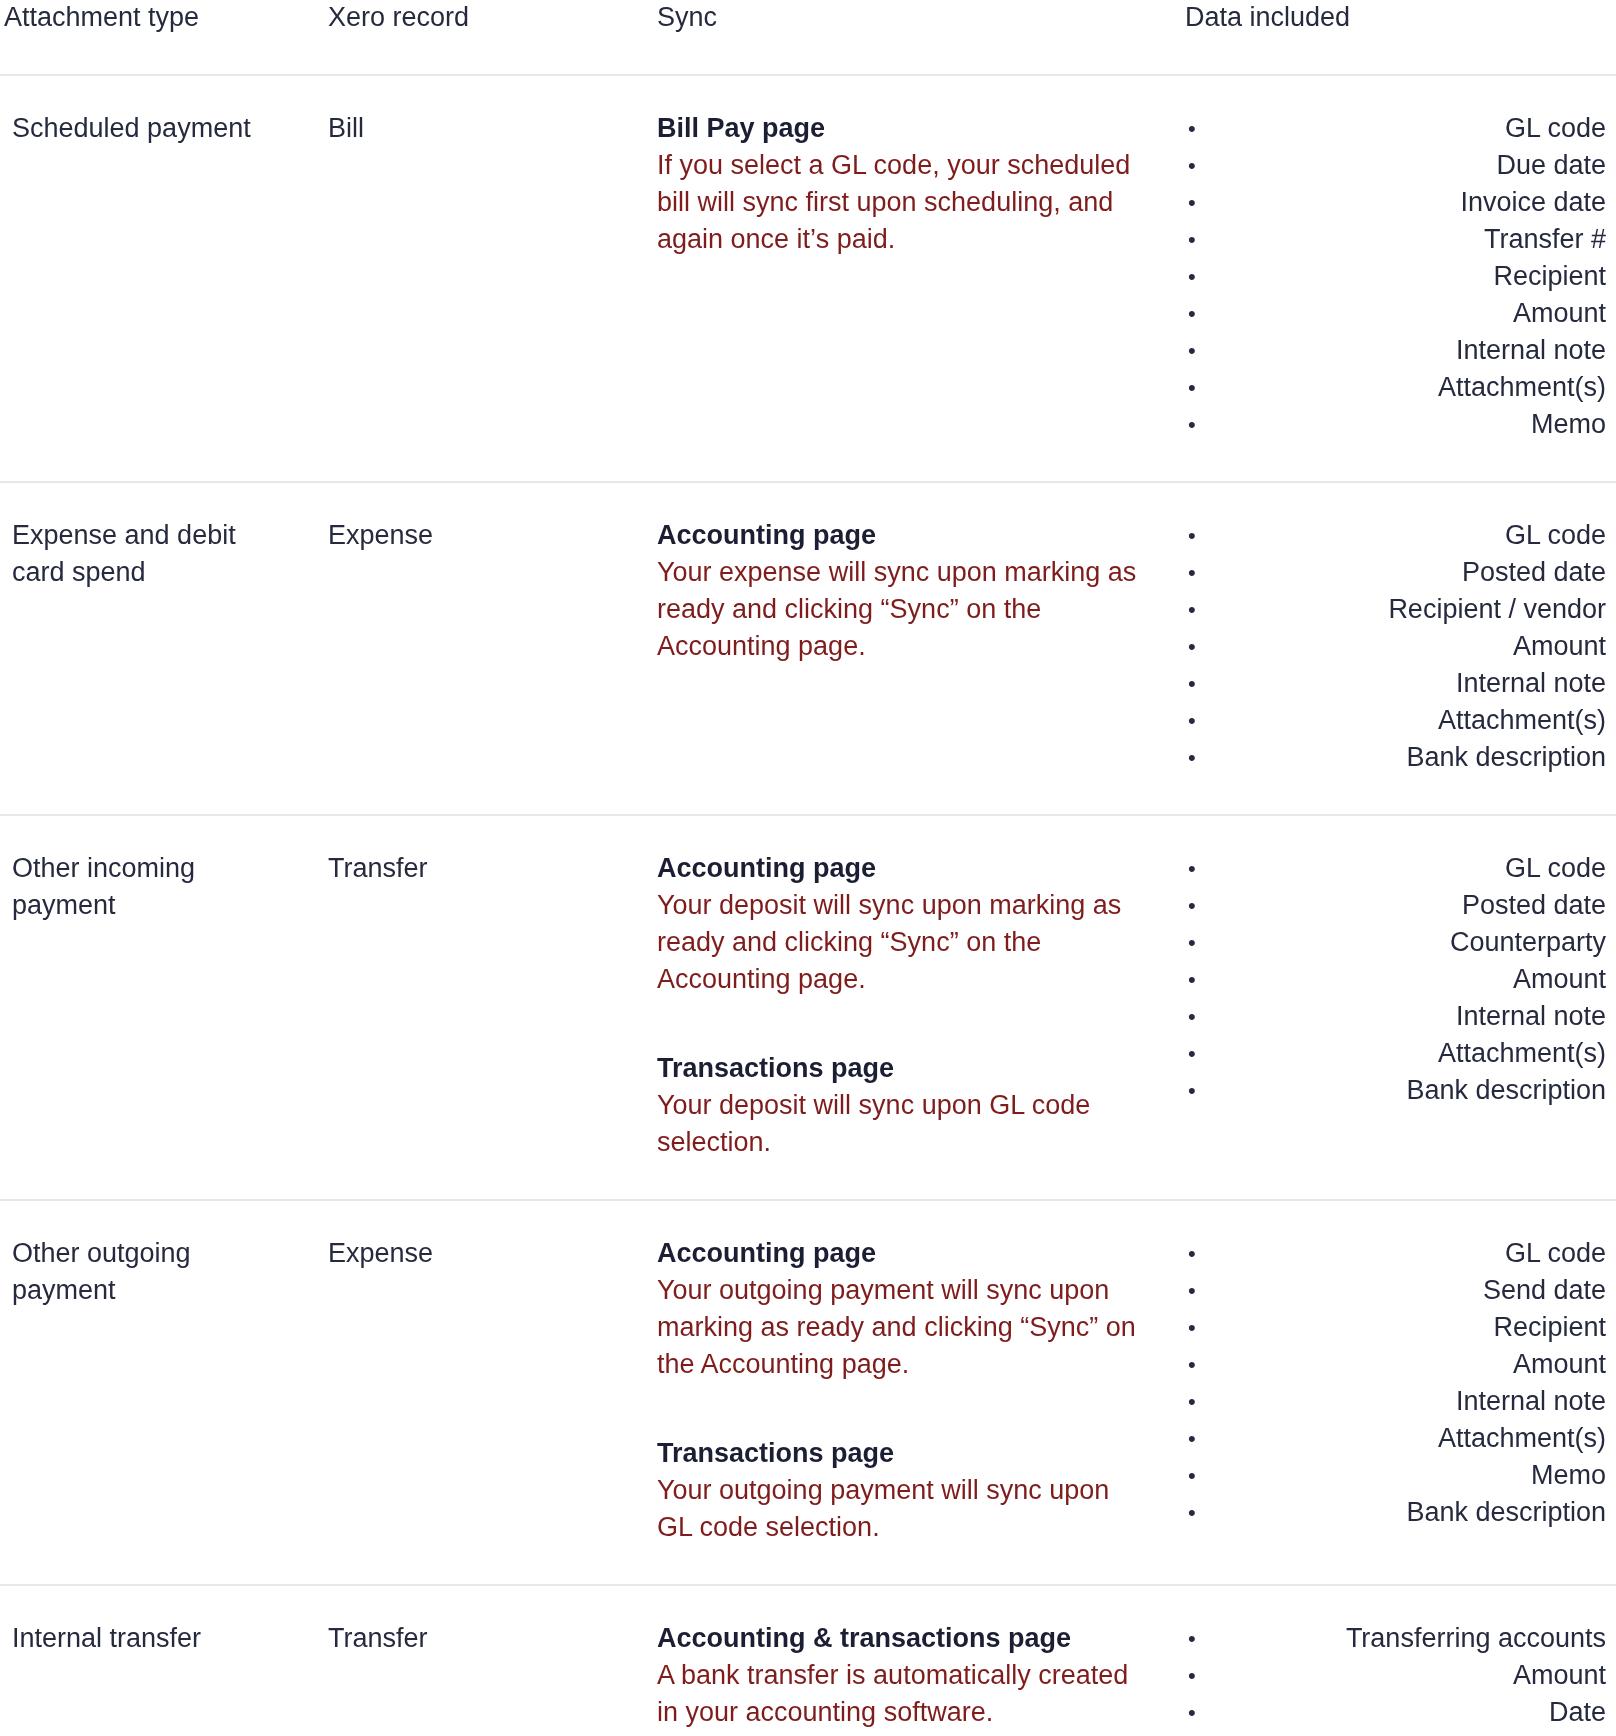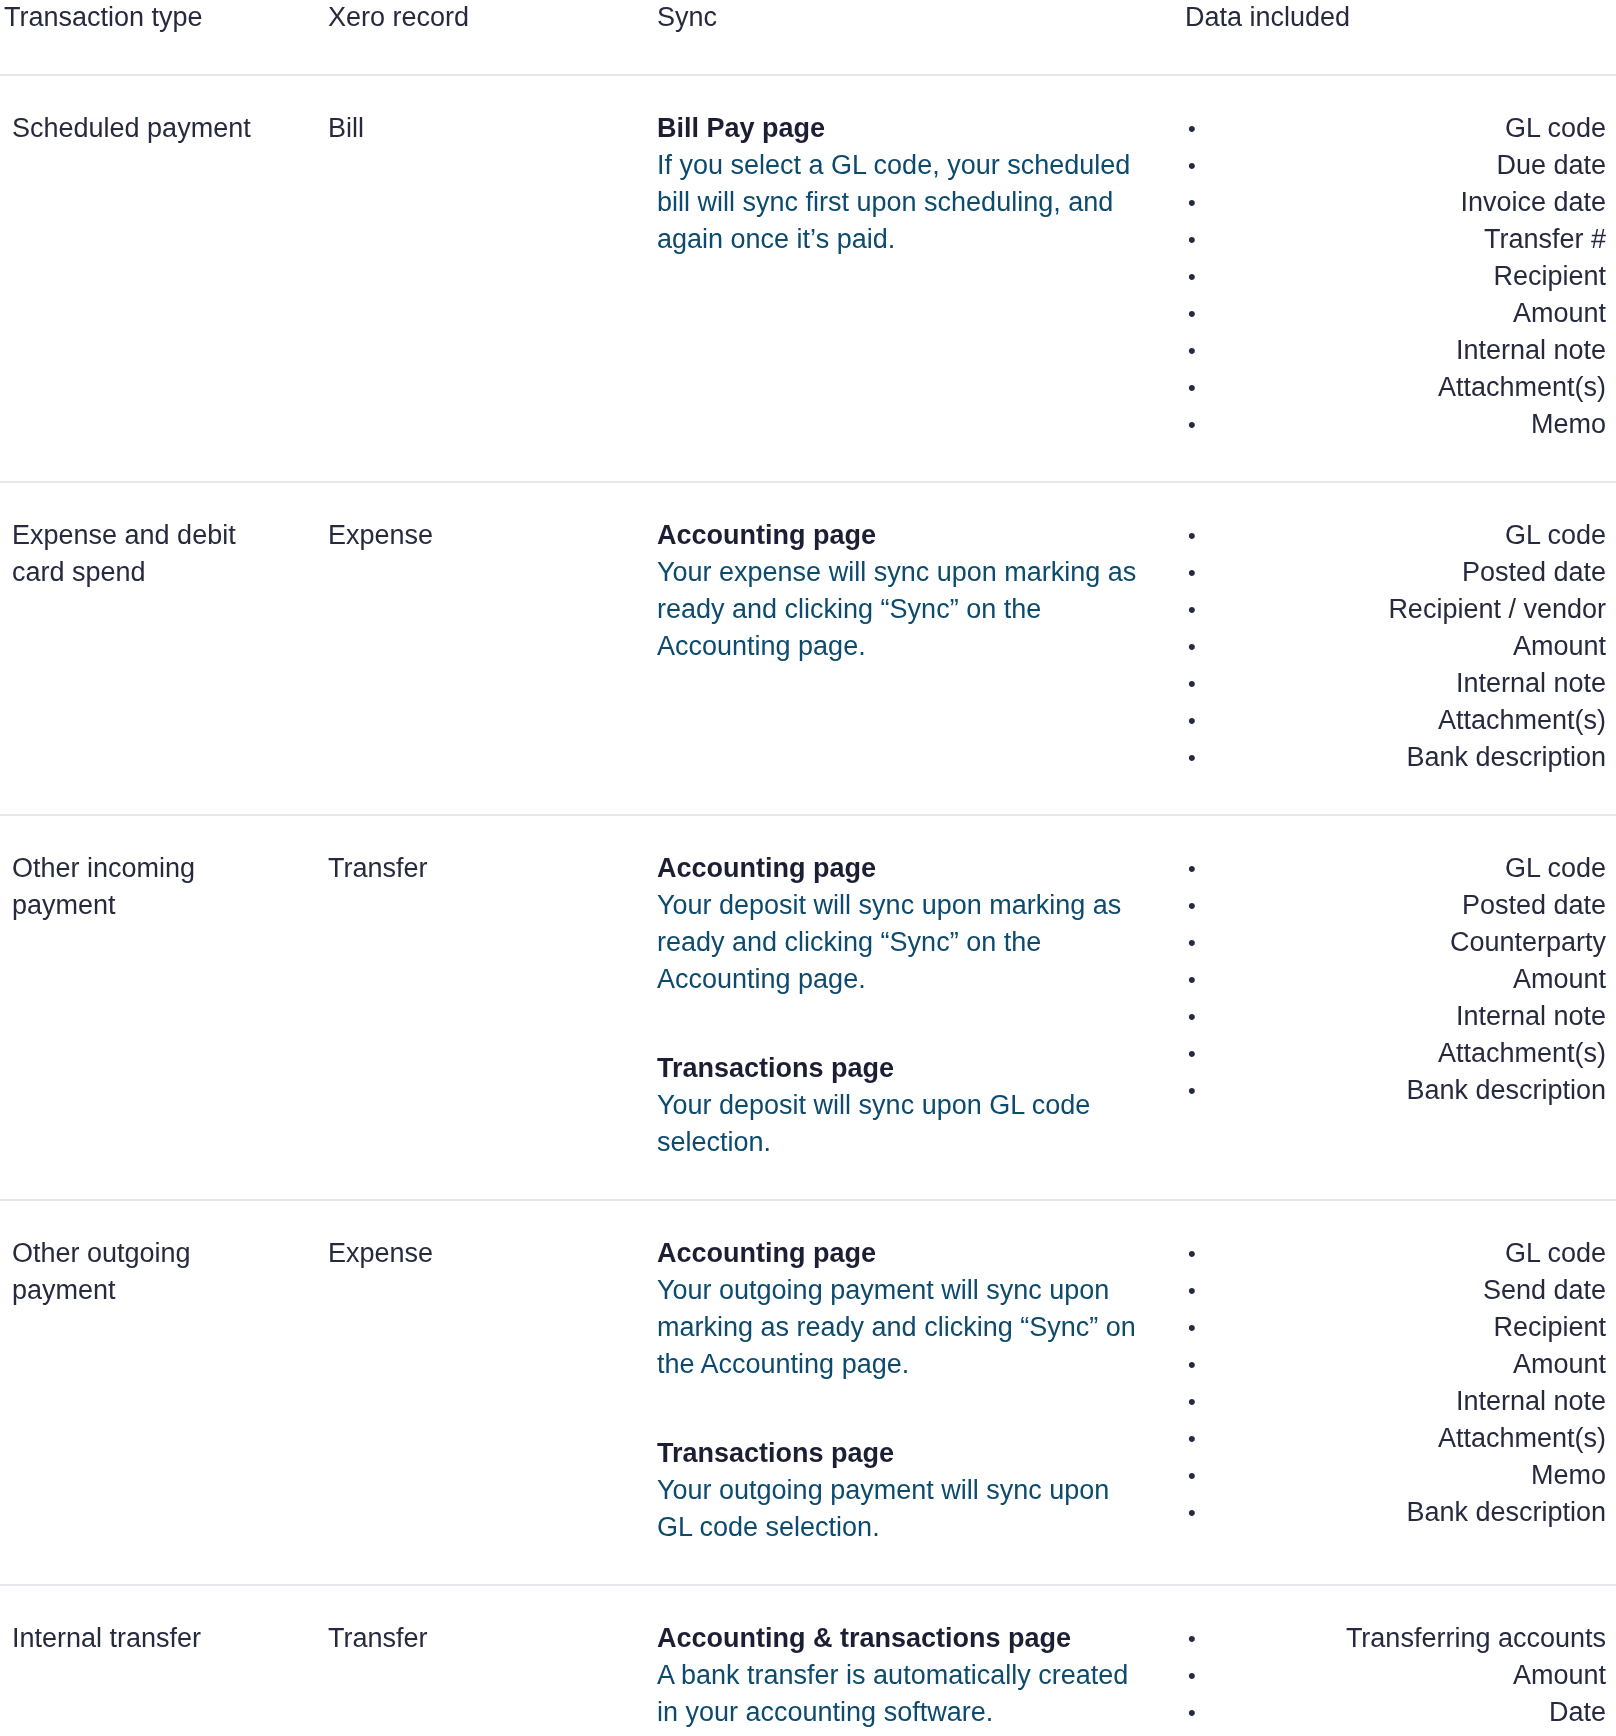--- a/index.html
+++ b/index.html
@@ -63,21 +63,21 @@
   .sync-title {
     font-weight: 700;
     font-size: 27px;
     line-height: 37px;
     color: #1c1f33;
   }
   .sync-desc {
     font-weight: 400;
     font-size: 27px;
     line-height: 37px;
-    color: #0c4a6e;
+    color: #7f1d1d;
   }
 
   ul.data-list {
     list-style: none;
     margin: 0;
     padding: 0;
   }
   ul.data-list li {
     position: relative;
     padding-left: 28px;
@@ -101,21 +101,21 @@
 
 <table class="sync-table">
   <colgroup>
     <col class="c-type">
       <col class="c-record">
       <col class="c-sync">
       <col class="c-data">
   </colgroup>
   <thead>
     <tr>
-      <th class="h-type">Transaction type</th>
+      <th class="h-type">Attachment type</th>
       <th class="h-record">Xero record</th>
       <th class="h-sync">Sync</th>
       <th class="h-data">Data included</th>
     </tr>
   </thead>
   <tbody>
       <tr>
         <td class="cell-type">Scheduled payment</td>
         <td class="cell-record">Bill</td>
         <td class="cell-sync">

